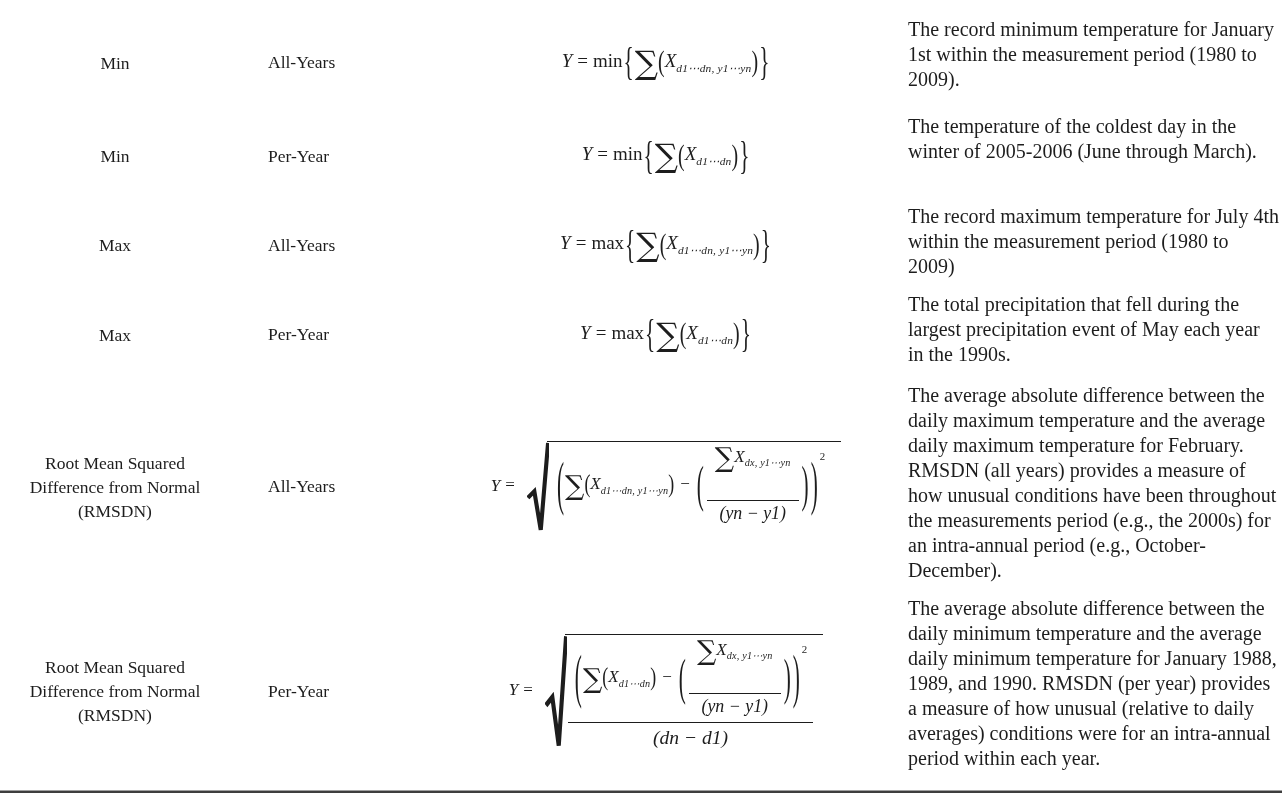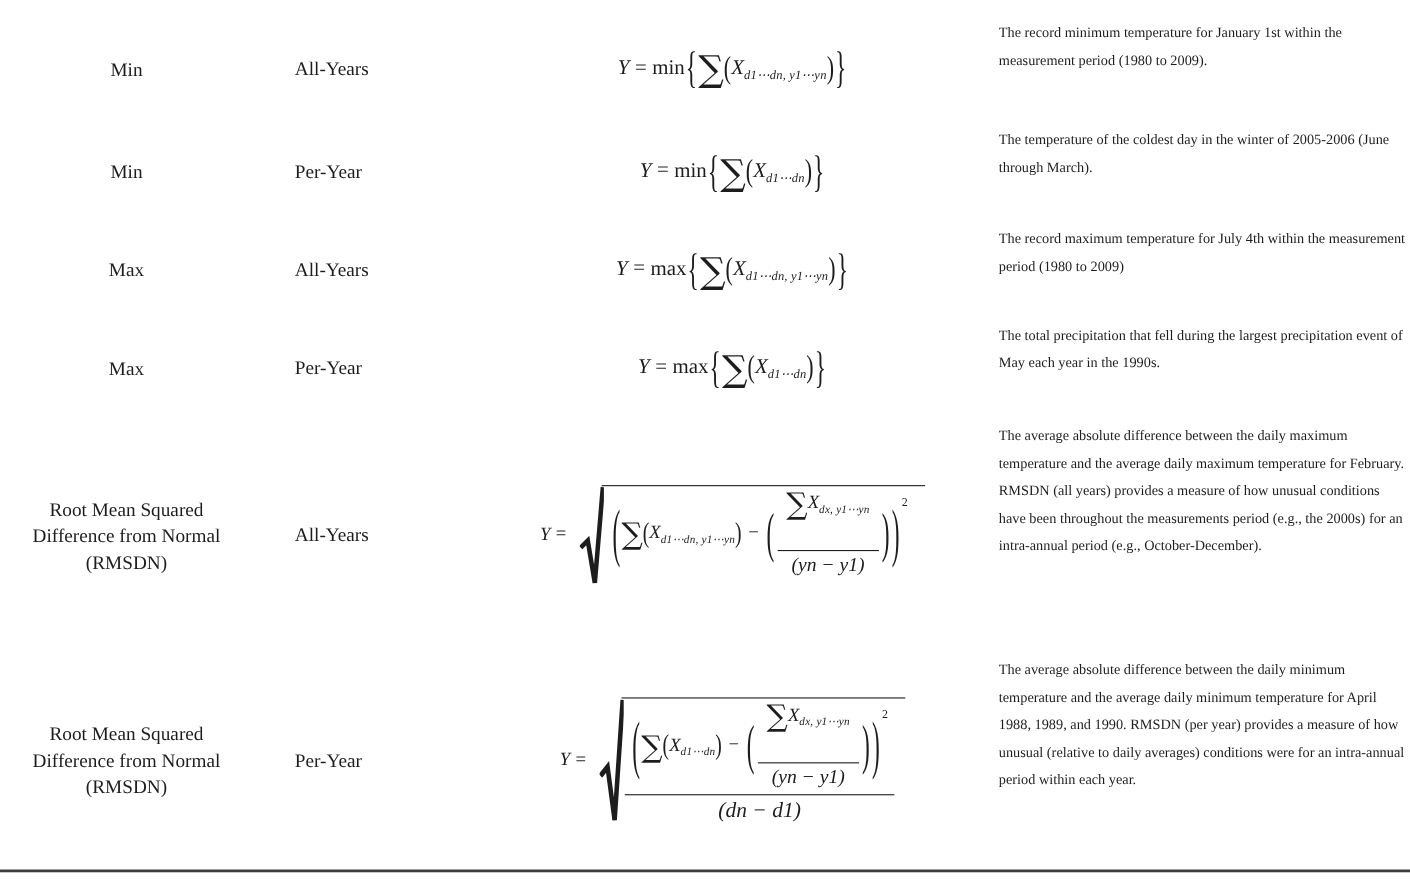--- a/index.html
+++ b/index.html
@@ -8,21 +8,21 @@
 
   .row { display:grid; grid-template-columns:230px 200px 472px 380px; }
   .rh1 { height:97px; } .rh2 { height:90px; } .rh3 { height:88px; }
   .rh4 { height:91px; } .rh5 { height:213px; } .rh6 { height:196px; }
 
   .cell { box-sizing:border-box; }
   .c-fn { display:flex; align-items:center; justify-content:center; text-align:center;
           font-size:17.5px; line-height:24px; padding:0 22px; }
   .c-period { display:flex; align-items:center; padding-left:38px; font-size:17.5px;text-align:center; }
   .c-formula { display:flex; align-items:center; justify-content:center; }
-  .c-desc { font-size:13px; line-height:25px; padding:3px 2px 0 6px; }
+  .c-desc { font-size:20px; line-height:25px; padding:3px 2px 0 6px; }
 
   
   .math { white-space:nowrap; font-style:italic; }
   .fsimple { font-size:19px; }
   .frmsdn { font-size:17px; }
   .it { font-style:italic; }
   .rm { font-style:normal; }
   .mx { margin:0 5px; font-style:normal; }
   .sum { font-style:normal; font-size:1.72em; vertical-align:-0.22em; line-height:0;
          font-family:"DejaVu Serif","Liberation Serif",serif; }
@@ -126,17 +126,17 @@
             </svg>
             <span class="radicand"><span class="ofrac">
                 <span class="fnum"><span class="bp outerp">(</span><span class="sum2">∑</span><span class="p1">(</span><span class="it">X</span><sub>d1⋯dn</sub><span class="p1">)</span><span class="minus">−</span><span class="bp">(</span><span class="ifrac">
                     <span class="fnum"><span class="sum2">∑</span><span class="it">X</span><sub>dx, y1⋯yn</sub></span>
                     <span class="fden it">(yn − y1)</span>
                   </span><span class="bp">)</span><span class="bp outerp">)</span><sup class="exp">2</sup></span>
                 <span class="fden it">(dn − d1)</span>
               </span></span>
           </span></span>
     </div>
-    <div class="cell c-desc">The average absolute difference between the daily minimum temperature and the average daily minimum temperature for April 1988, 1989, and 1990. RMSDN (per year) provides a measure of how unusual (relative to daily averages) conditions were for an intra-annual period within each year.</div>
+    <div class="cell c-desc">The average absolute difference between the daily minimum temperature and the average daily minimum temperature for January 1988, 1989, and 1990. RMSDN (per year) provides a measure of how unusual (relative to daily averages) conditions were for an intra-annual period within each year.</div>
   </div>
 
   <div class="bottom-rule"></div>
 </div>
 
 </body></html>

